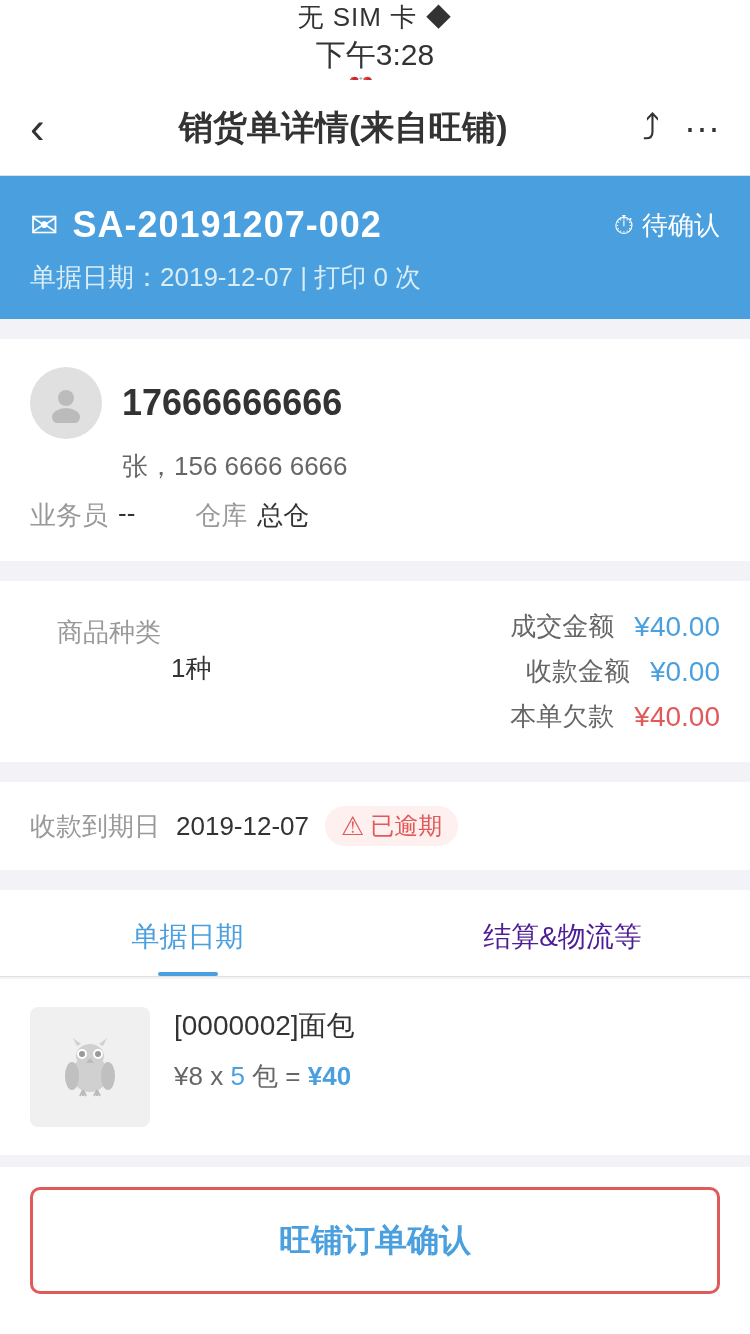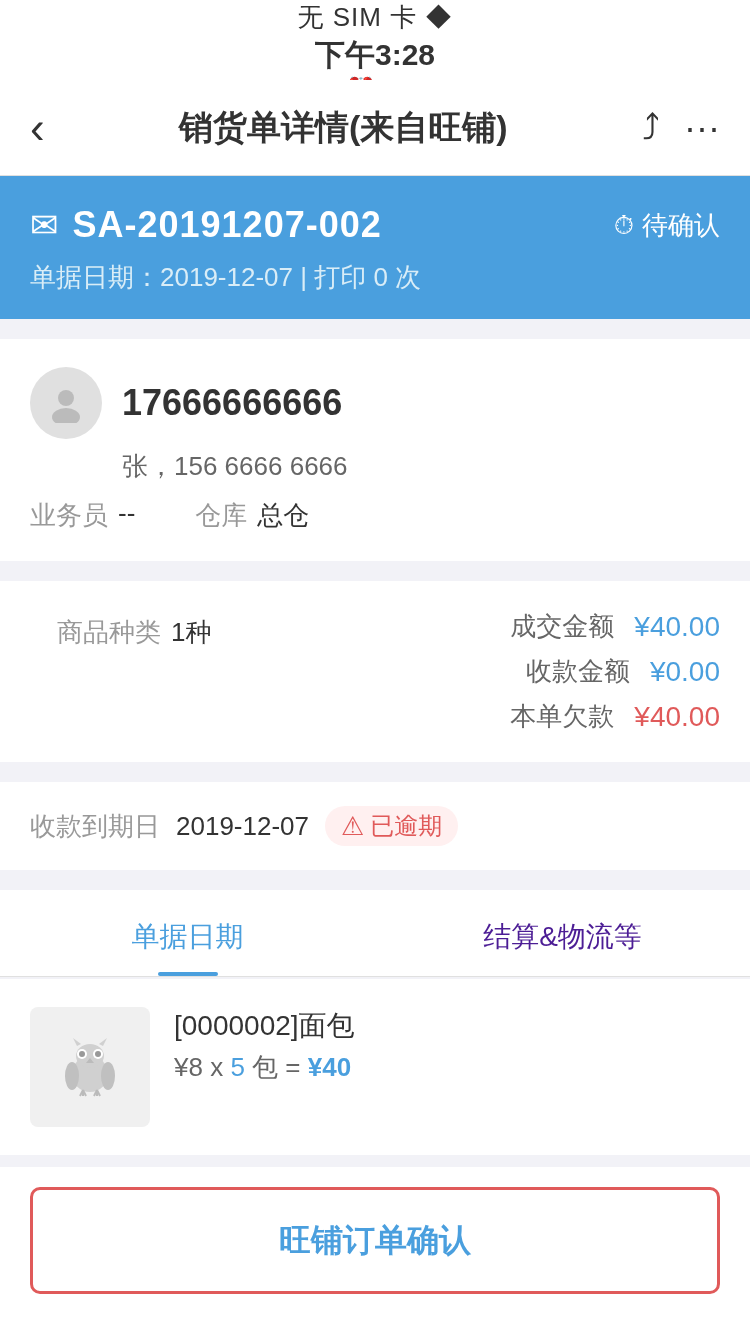--- a/index.html
+++ b/index.html
@@ -26,21 +26,21 @@
       flex-direction: column;
     }
     .status-left {
       font-size: 26px;
       color: #333;
       font-weight: 500;
       letter-spacing: 1px;
     }
     .status-center {
       font-size: 30px;
-      font-weight: 700;
+      font-weight: 400;
       color: #333;
     }
     .status-right {
       font-size: 24px;
       color: #333;
       display: flex;
       align-items: center;
       gap: 10px;
     }
 
@@ -184,20 +184,21 @@
       font-size: 26px;
       color: #666;
       padding-top: 6px;
     }
     .summary-label {
       color: #999;
       margin-left: 27px;
     }
     .summary-types {
       color: #333;
+      margin-top: 36px;
     }
     .summary-right {
       display: flex;
       flex-direction: column;
       align-items: flex-end;
       gap: 10px;
     }
     .summary-row {
       display: flex;
       align-items: center;
@@ -308,21 +309,21 @@
       justify-content: center;
       width: 100%;
       height: 100%;
     }
     .product-info {
       flex: 1;
     }
     .product-name {
       font-size: 28px;
       color: #333;
-      margin-bottom: 5px;
+      margin-bottom: 14px;
     }
     .product-price-row {
       font-size: 26px;
       color: #666;
     }
     .product-qty {
       color: #4a9fde;
     }
     .product-total {
       color: #4a9fde;

